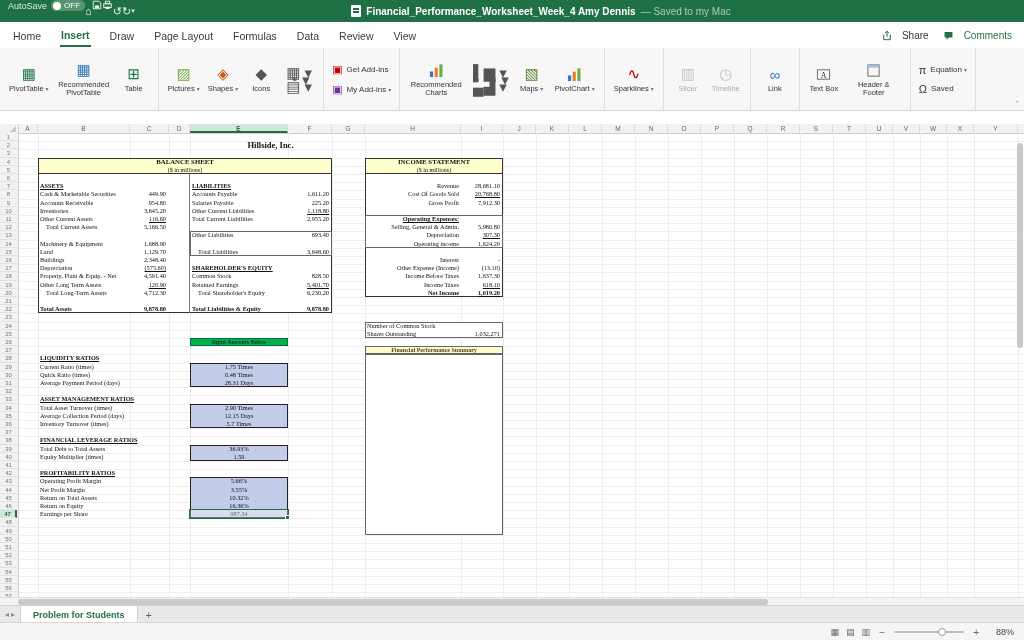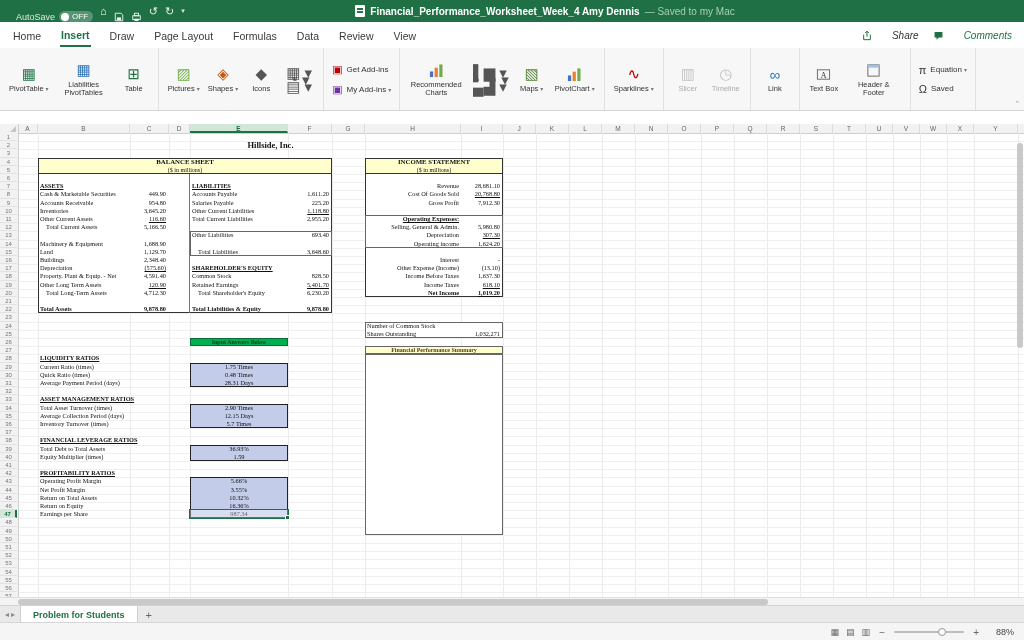--- a/index.html
+++ b/index.html
@@ -2,21 +2,21 @@
 <html><head>
 <meta charset="utf-8">
 <style>
   html,body{margin:0;padding:0;width:1024px;height:640px;overflow:hidden;background:#fff;
     font-family:"Liberation Sans",sans-serif;-webkit-font-smoothing:antialiased;}
   .app{position:relative;width:1024px;height:640px;background:#fff;font-size:10px;color:#222;}
 
   
   .titlebar{position:absolute;top:0;left:0;right:0;height:22px;background:#1f7145;display:flex;
     align-items:center;color:#eaf6ee;font-size:10px;}
-  .tb-left{display:flex;align-items:flex-end;gap:7px;padding-left:16px;width:300px;}
+  .tb-left{display:flex;align-items:flex-start;gap:0;padding-left:8px;width:300px;}
   .autosave-wrap{display:flex;align-items:center;gap:4px;}
   .as-label{font-size:9px;color:#d8ecdf;}
   .as-toggle{display:flex;align-items:center;gap:3px;background:rgba(255,255,255,.25);border-radius:7px;
     height:11px;padding:0 5px 0 2px;font-size:8px;color:#fff;cursor:pointer;}
   .as-knob{width:8px;height:8px;border-radius:50%;background:#fff;display:inline-block;}
   .tb-icon{color:#eaf6ee;font-size:11px;line-height:22px;cursor:pointer;display:inline-flex;align-items:center;}
   .tb-icon svg{display:block;}
   .tb-caret{font-size:7px;color:#cfe7d8;}
   .tb-center{flex:1;display:flex;align-items:center;justify-content:center;gap:5px;white-space:nowrap;}
   .doc-icon{width:10px;height:12px;background:#fff;border-radius:1px;position:relative;display:inline-block;}
@@ -28,21 +28,21 @@
     height:14px;padding:0 6px;width:140px;color:#cfe3d7;font-size:9px;cursor:text;}
   .smiley{font-size:12px;color:#eaf6ee;cursor:pointer;}
 
   
   .ribbon-tabs{position:absolute;top:22px;left:0;right:0;height:26px;background:#fff;display:flex;
     align-items:center;border-bottom:1px solid #e3e3e3;}
   .rtabs{display:flex;align-items:center;gap:18px;padding-left:12px;flex:1;}
   .rtab{font-size:10.5px;color:#3a3a3a;padding:5px 1px 4px;cursor:pointer;}
   .rtab.active{color:#1f7145;font-weight:bold;border-bottom:2px solid #1f7145;}
   .rtabs-right{display:flex;align-items:center;gap:14px;padding-right:12px;}
-  .chrome-btn{display:flex;align-items:flex-end;gap:20px;font-size:10px;color:#1f7145;cursor:pointer;font-style:italic;}
+  .chrome-btn{display:flex;align-items:flex-end;gap:10px;font-size:10px;color:#1f7145;cursor:pointer;}
   .chrome-btn svg{display:block;}
 
   
   .ribbon{position:absolute;top:48px;left:0;right:0;height:62px;background:#f7f7f7;border-bottom:1px solid #d5d5d5;
     display:flex;align-items:stretch;overflow:hidden;}
   .rgroup{display:flex;align-items:center;gap:2px;padding:3px 6px;border-right:1px solid #e0e0e0;}
   .rgroup.stack{flex-direction:column;align-items:flex-start;justify-content:center;gap:5px;}
   .ritem{display:flex;flex-direction:column;align-items:center;justify-content:flex-start;gap:2px;
     padding:2px 3px;cursor:pointer;min-width:30px;}
   .ritem .ricon{height:18px;display:flex;align-items:center;justify-content:center;font-size:15px;}
@@ -212,21 +212,21 @@
 
   <section class="ribbon">
     <div id="ribbon-groups" style="display:flex;align-items:stretch;">
         <div class="rgroup">
           <div class="ritem">
             <span class="ricon" style="color: rgb(33, 115, 70);">▦</span>
             <span class="rlabel">PivotTable<span class="dd">▾</span></span>
           </div>
           <div class="ritem">
             <span class="ricon" style="color: rgb(46, 117, 182);">▦</span>
-            <span class="rlabel">Liabilities PivotTables</span>
+            <span class="rlabel">Recommended PivotTable</span>
           </div>
           <div class="ritem">
             <span class="ricon" style="color: rgb(33, 115, 70);">⊞</span>
             <span class="rlabel">Table</span>
           </div>
         </div>
         <div class="rgroup">
           <div class="ritem">
             <span class="ricon" style="color: rgb(112, 173, 71);">▨</span>
             <span class="rlabel">Pictures<span class="dd">▾</span></span>

